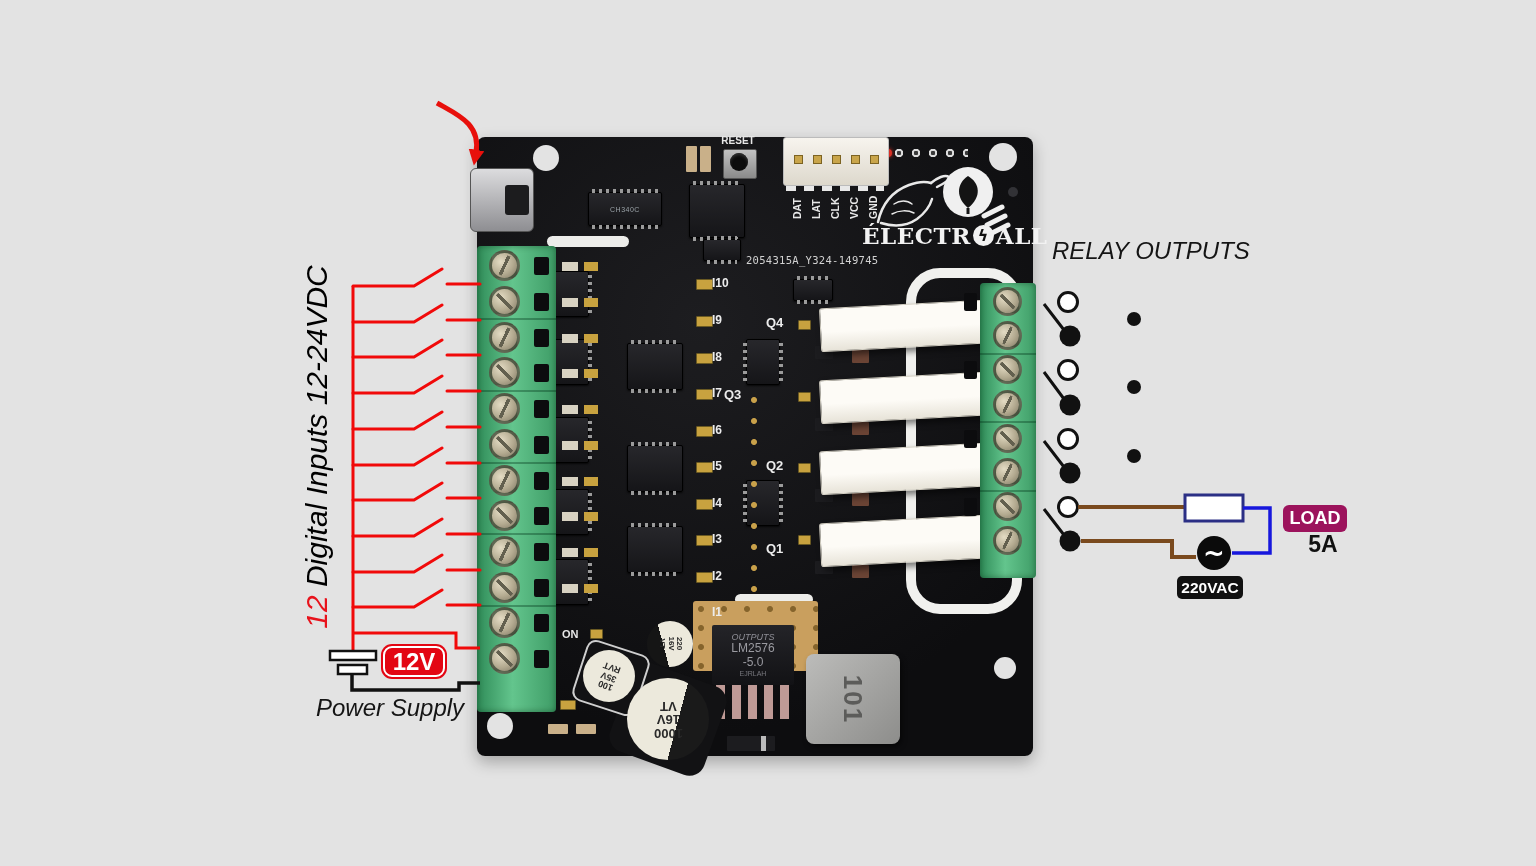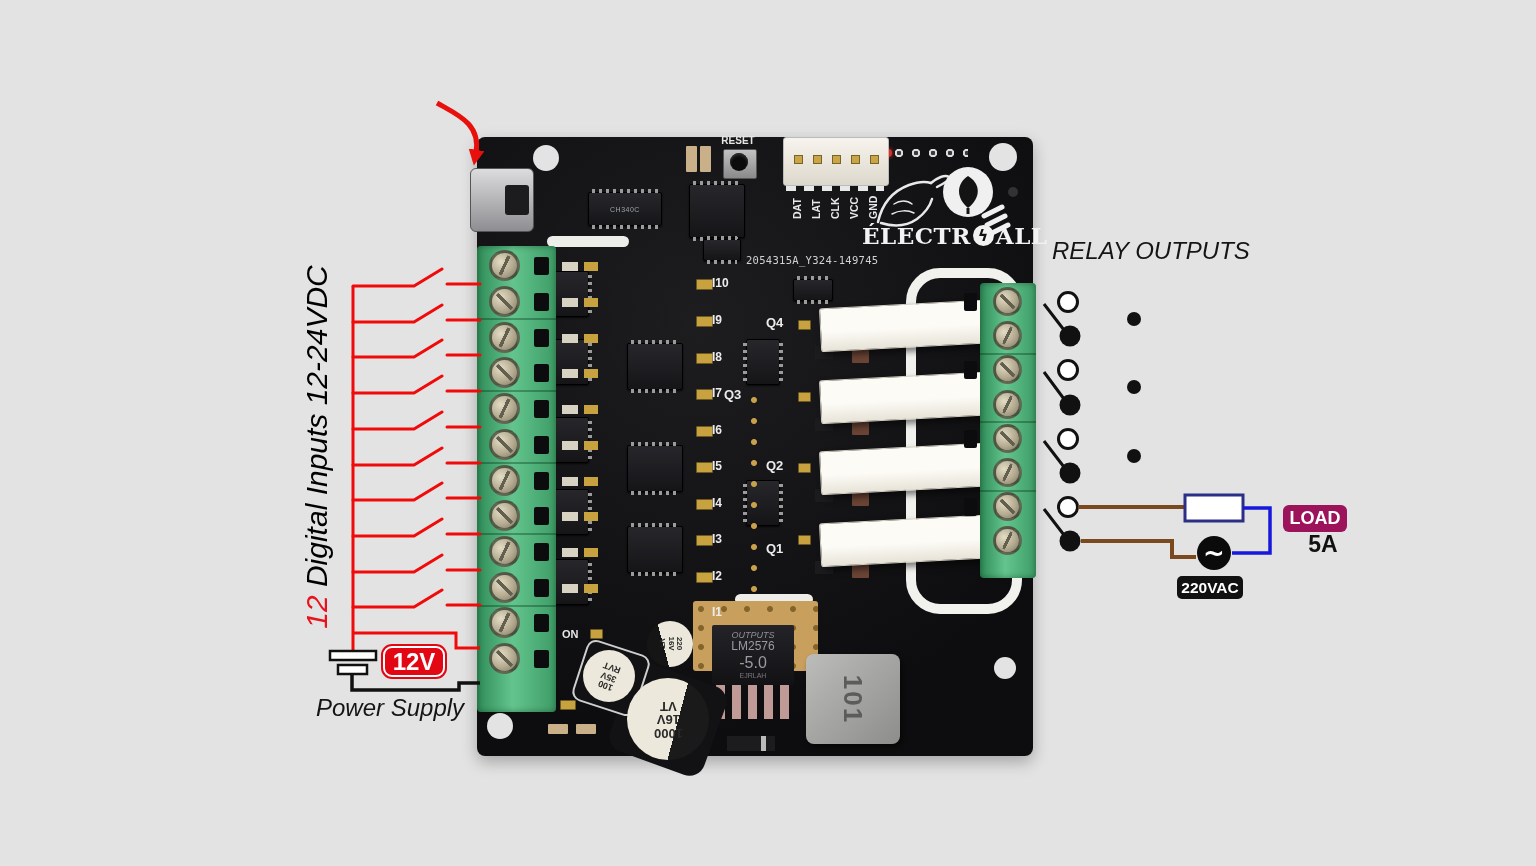--- a/index.html
+++ b/index.html
@@ -66,21 +66,21 @@
         border:1px solid #bbb;border-radius:3px;}
   #header .pin{position:absolute;top:17px;width:7px;height:7px;background:#c9a54a;border:1px solid #7c6322;}
   .dashes{z-index:8;background:repeating-linear-gradient(90deg,#e8e8e8 0 10px,transparent 10px 18px);}
   
   #goldpad{left:693px;top:601px;width:125px;height:70px;z-index:3;background:#c99f5e;border-radius:3px;
         background-image:radial-gradient(circle at 8px 8px,#85642c 2.5px,transparent 3.5px);background-size:23px 19px;}
   #regic{left:712px;top:625px;width:82px;height:60px;z-index:4;background:linear-gradient(180deg,#242428,#121215);
         border-radius:2px;color:#9a9aa0;display:flex;flex-direction:column;align-items:center;justify-content:center;
         line-height:1.15;}
   #regic span:nth-child(1){font-size:9px;font-style:italic;color:#8d8d95;}
-  #regic span:nth-child(2){font-size:12px;} #regic span:nth-child(3){font-size:16px;} #regic span:nth-child(4){font-size:7px;color:#77777d;}
+  #regic span:nth-child(2){font-size:12px;} #regic span:nth-child(3){font-size:12px;} #regic span:nth-child(4){font-size:7px;color:#77777d;}
   #reglegs{left:716px;top:685px;width:74px;height:34px;z-index:3;
         background:repeating-linear-gradient(90deg,#bf9a96 0 9px,transparent 9px 16px);}
   #inductor{left:806px;top:654px;width:94px;height:90px;z-index:4;border-radius:8px;
         background:linear-gradient(135deg,#bcbcba,#8d8d8b);box-shadow:2px 3px 5px rgba(0,0,0,.5);
         display:flex;align-items:center;justify-content:center;}
   #inductor span{transform:rotate(90deg);font-size:26px;font-weight:bold;color:#5c5c5a;letter-spacing:2px;}
   .capbase{background:#121214;z-index:3;}
   .cap{border-radius:50%;background:#ece9dc;z-index:4;display:flex;flex-direction:column;align-items:center;
         justify-content:center;color:#2a2a2a;font-weight:bold;line-height:1.05;}
   #bigcap{left:627px;top:678px;width:82px;height:82px;font-size:13px;

